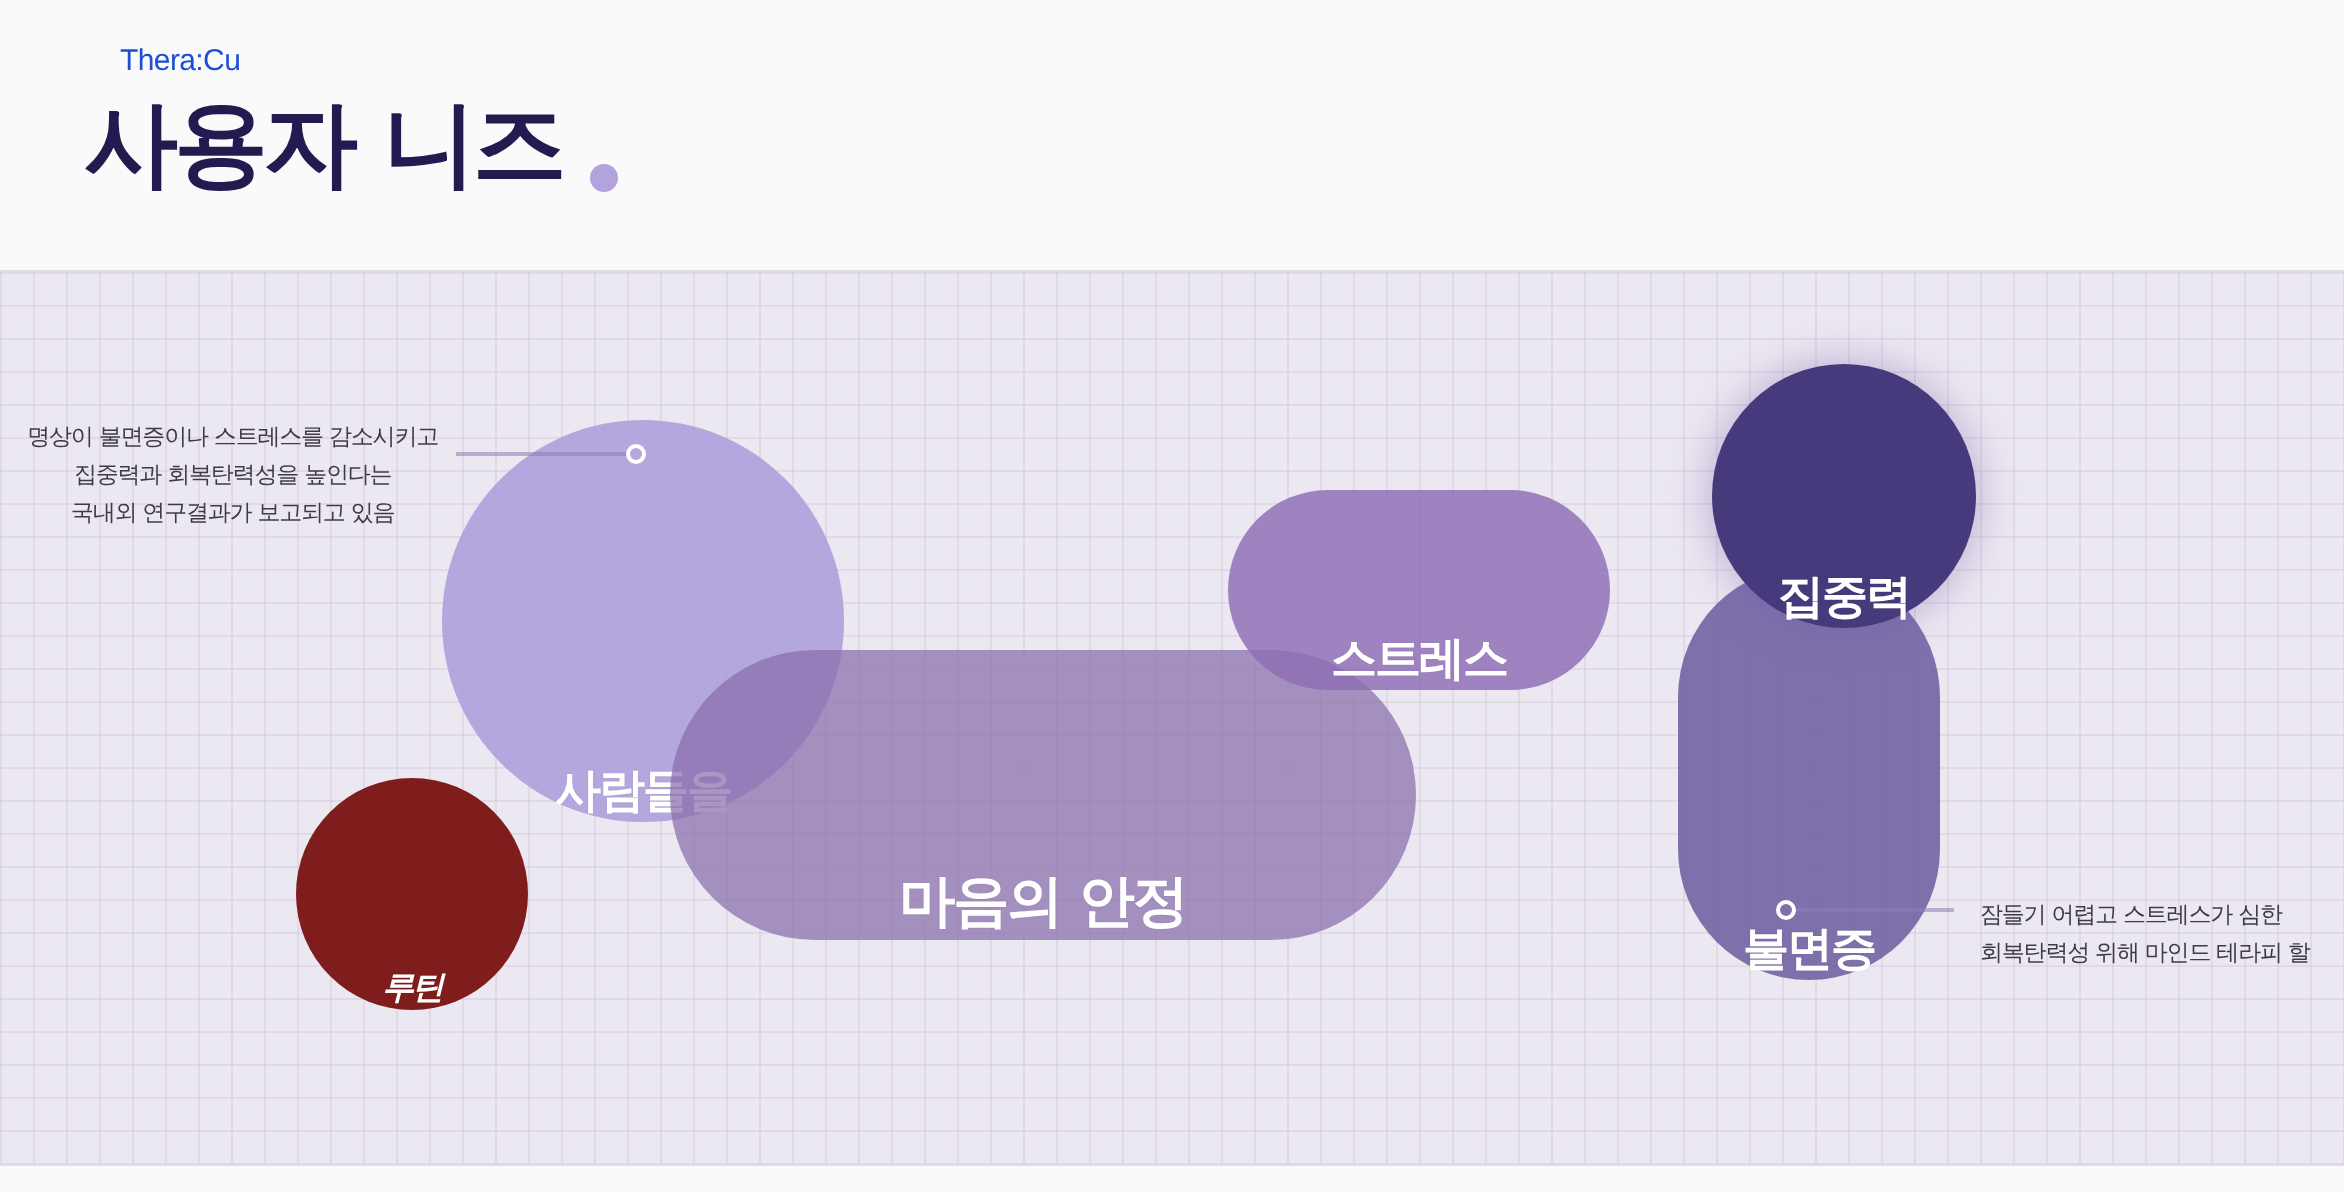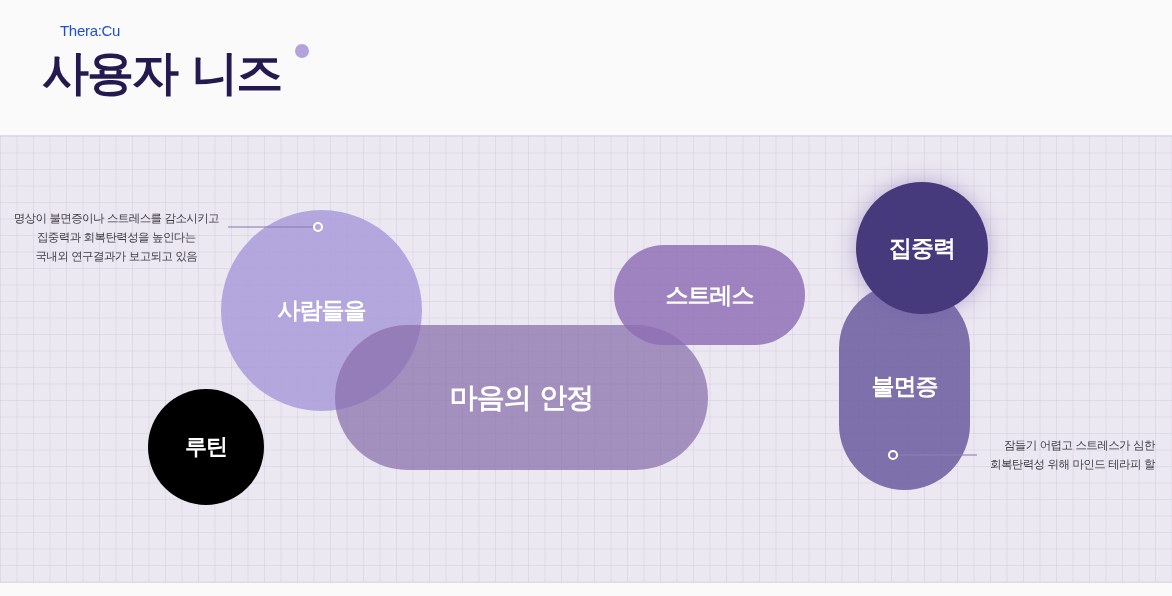--- a/index.html
+++ b/index.html
@@ -7,53 +7,53 @@
     body {
       position: relative;
       background: #fbfafb;
       font-family: "Liberation Sans", "DejaVu Sans", sans-serif;
     }
     .header { position: absolute; left: 0; top: 0; width: 1172px; height: 135px; background: #fbfafb; }
     .brand {
       position: absolute; left: 60px; top: 22px;
       font-size: 15px; color: #1d4ed8; letter-spacing: -0.3px;
     }
-    .title-row { position: absolute; left: 42px; top: 44px; display: flex; align-items: flex-start; }
+    .title-row { position: absolute; left: 42px; top: 44px; display: flex; align-items: flex-end; }
     .title {
       font-size: 47px; font-weight: bold; color: #241a50; letter-spacing: -2px; line-height: 58px;
       font-family: "DejaVu Sans", sans-serif;
     }
     .title-dot {
       width: 14px; height: 14px; border-radius: 50%;
       margin-left: 14px; margin-bottom: 6px;
     }
     .band {
       position: absolute; left: 0; top: 135px; width: 1172px; height: 448px;
       background-color: #ece8f1;
       background-image:
         linear-gradient(to right, rgba(200,192,212,0.35) 1px, transparent 1px),
         linear-gradient(to bottom, rgba(200,192,212,0.35) 1px, transparent 1px);
       background-size: 16.5px 16.5px;
       border-top: 1px solid #e0dbe7;
       border-bottom: 1px solid #e0dbe7;
     }
     .shape {
       position: absolute;
-      display: flex; align-items: center; justify-content: center;
+      display: flex; align-items: flex-end; justify-content: center;
       color: #ffffff; font-weight: bold;
       font-family: "DejaVu Sans", sans-serif;
       letter-spacing: -1px;
     }
     .shape span { text-shadow: 0 0 1px rgba(0,0,0,0.08); }
     .note {
       position: absolute; font-size: 11.5px; color: #3f3a48; line-height: 19px;
       font-family: "DejaVu Sans", sans-serif; letter-spacing: -0.6px;
     }
     .note-left { right: 953px; top: 209px; text-align: center; }
-    .note-right { left: 990px; top: 436px; text-align: right; }
+    .note-right { left: 990px; top: 448px; text-align: left; }
     .connector-line { position: absolute; height: 2px; }
     .connector-dot {
       position: absolute; width: 10px; height: 10px; border-radius: 50%;
       border: 2px solid #ffffff; background: transparent;
     }
   </style>
 </head>
 <body>
 
 <div class="header">
@@ -74,21 +74,21 @@
 
 <div class="note note-right">
   <div>잠들기 어렵고 스트레스가 심한</div>
   <div>회복탄력성 위해 마인드 테라피 할</div>
 </div>
 
 <div class="shape" style="left:221px; top:210px; width:201px; height:201px; border-radius:50%; background:rgba(170,155,218,0.85); font-size:23px;">
   <span>사람들을</span>
 </div>
 
-<div class="shape" style="left:148px; top:389px; width:116px; height:116px; border-radius:50%; background:#000000; font-size:22px;">
+<div class="shape" style="left:148px; top:389px; width:116px; height:116px; border-radius:50%; background:#7f1d1d; font-size:16px;font-style:italic;">
   <span>루틴</span>
 </div>
 
 <div class="shape" style="left:335px; top:325px; width:373px; height:145px; border-radius:73px; background:rgba(136,110,170,0.72); font-size:28px;">
   <span>마음의 안정</span>
 </div>
 
 <div class="shape" style="left:614px; top:245px; width:191px; height:100px; border-radius:50px; background:rgba(140,108,180,0.82); font-size:23px;">
   <span>스트레스</span>
 </div>

